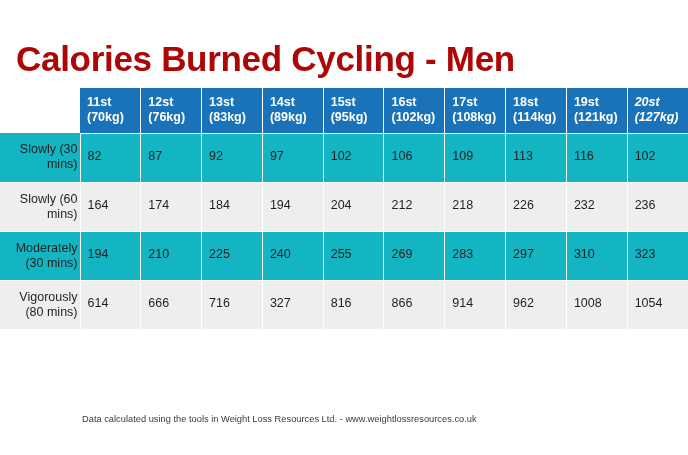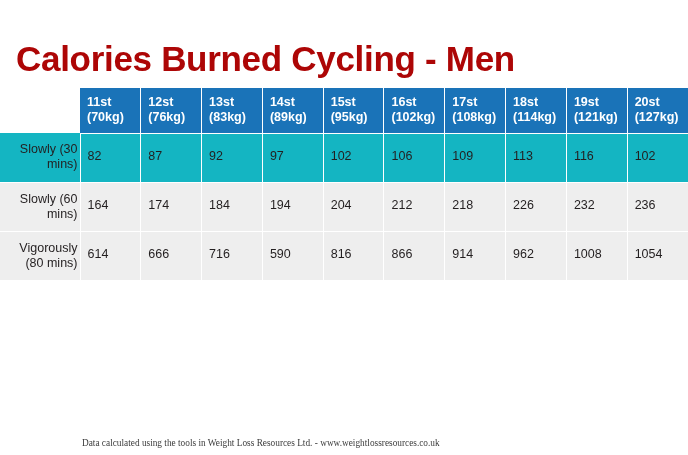--- a/index.html
+++ b/index.html
@@ -60,21 +60,21 @@
     font-weight: bold;
     text-align: left;
     vertical-align: top;
     padding: 7px 0 7px 7px;
     line-height: 1.22;
     border-right: 1px solid #ffffff;
     border-bottom: 1px solid #ffffff;
     height: 34px;
     box-sizing: border-box;
   }
-  thead th.col-head:last-child { border-right: none; }
+  thead th.col-head:last-child { border-right: none; font-style: italic; }
 
   thead th.col-head .hd-line {
     display: block;
     white-space: nowrap;
   }
 
   tbody th.row-head {
     font-size: 12.5px;
     font-weight: normal;
     color: #231f20;
@@ -110,22 +110,21 @@
     background: #eeeeee;
   }
 
   #footnote {
     position: absolute;
     left: 82px;
     top: 412px;
     color: #3b3b3b;
     font-size: 9.3px;
     line-height: 1.52;
-    font-family: Liberation Serif, serif;
-    margin-top: 24px;
+    font-family: Liberation Sans, sans-serif;
   }
   #footnote .fn-line { display: block; white-space: nowrap; }
 </style>
 </head>
 <body>
 
 <h1 id="chart-title">Calories Burned Cycling - Men</h1>
 
 <div id="table-wrap">
   <table id="calorie-table">
@@ -207,26 +206,39 @@
           <td class="data-cell">174</td>
           <td class="data-cell">184</td>
           <td class="data-cell">194</td>
           <td class="data-cell">204</td>
           <td class="data-cell">212</td>
           <td class="data-cell">218</td>
           <td class="data-cell">226</td>
           <td class="data-cell">232</td>
           <td class="data-cell">236</td>
         </tr>
+        <tr class="row-teal">
+          <th class="row-head">Moderately (30 mins)</th>
+          <td class="data-cell">194</td>
+          <td class="data-cell">210</td>
+          <td class="data-cell">225</td>
+          <td class="data-cell">240</td>
+          <td class="data-cell">255</td>
+          <td class="data-cell">269</td>
+          <td class="data-cell">283</td>
+          <td class="data-cell">297</td>
+          <td class="data-cell">310</td>
+          <td class="data-cell">323</td>
+        </tr>
         <tr class="row-grey">
           <th class="row-head">Vigorously (80 mins)</th>
           <td class="data-cell">614</td>
           <td class="data-cell">666</td>
           <td class="data-cell">716</td>
-          <td class="data-cell">590</td>
+          <td class="data-cell">327</td>
           <td class="data-cell">816</td>
           <td class="data-cell">866</td>
           <td class="data-cell">914</td>
           <td class="data-cell">962</td>
           <td class="data-cell">1008</td>
           <td class="data-cell">1054</td>
         </tr>
       </tbody>
   </table>
 </div>

